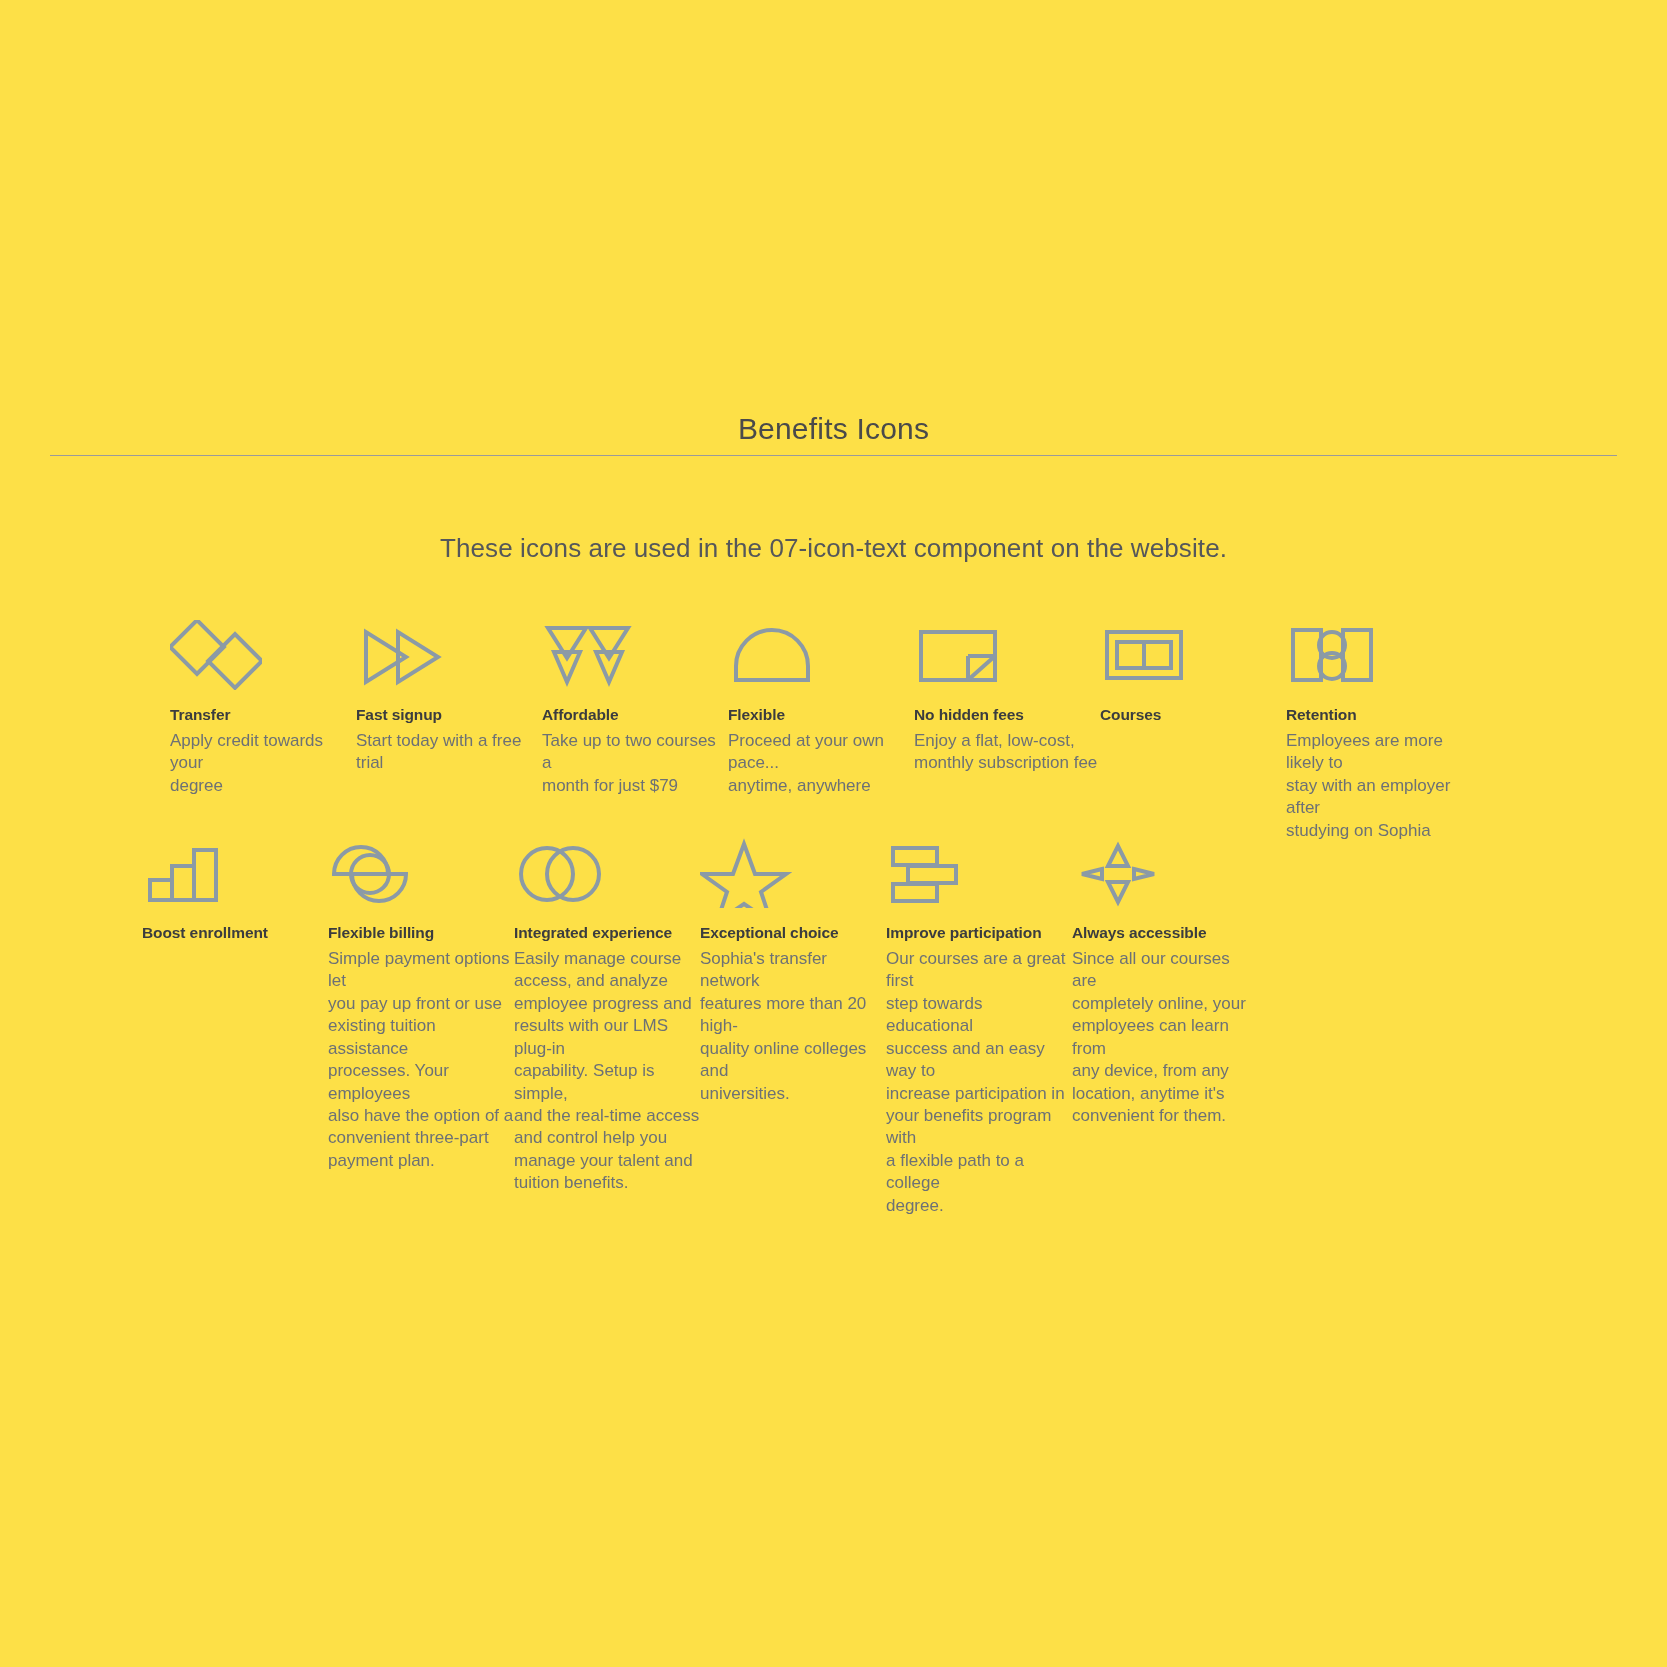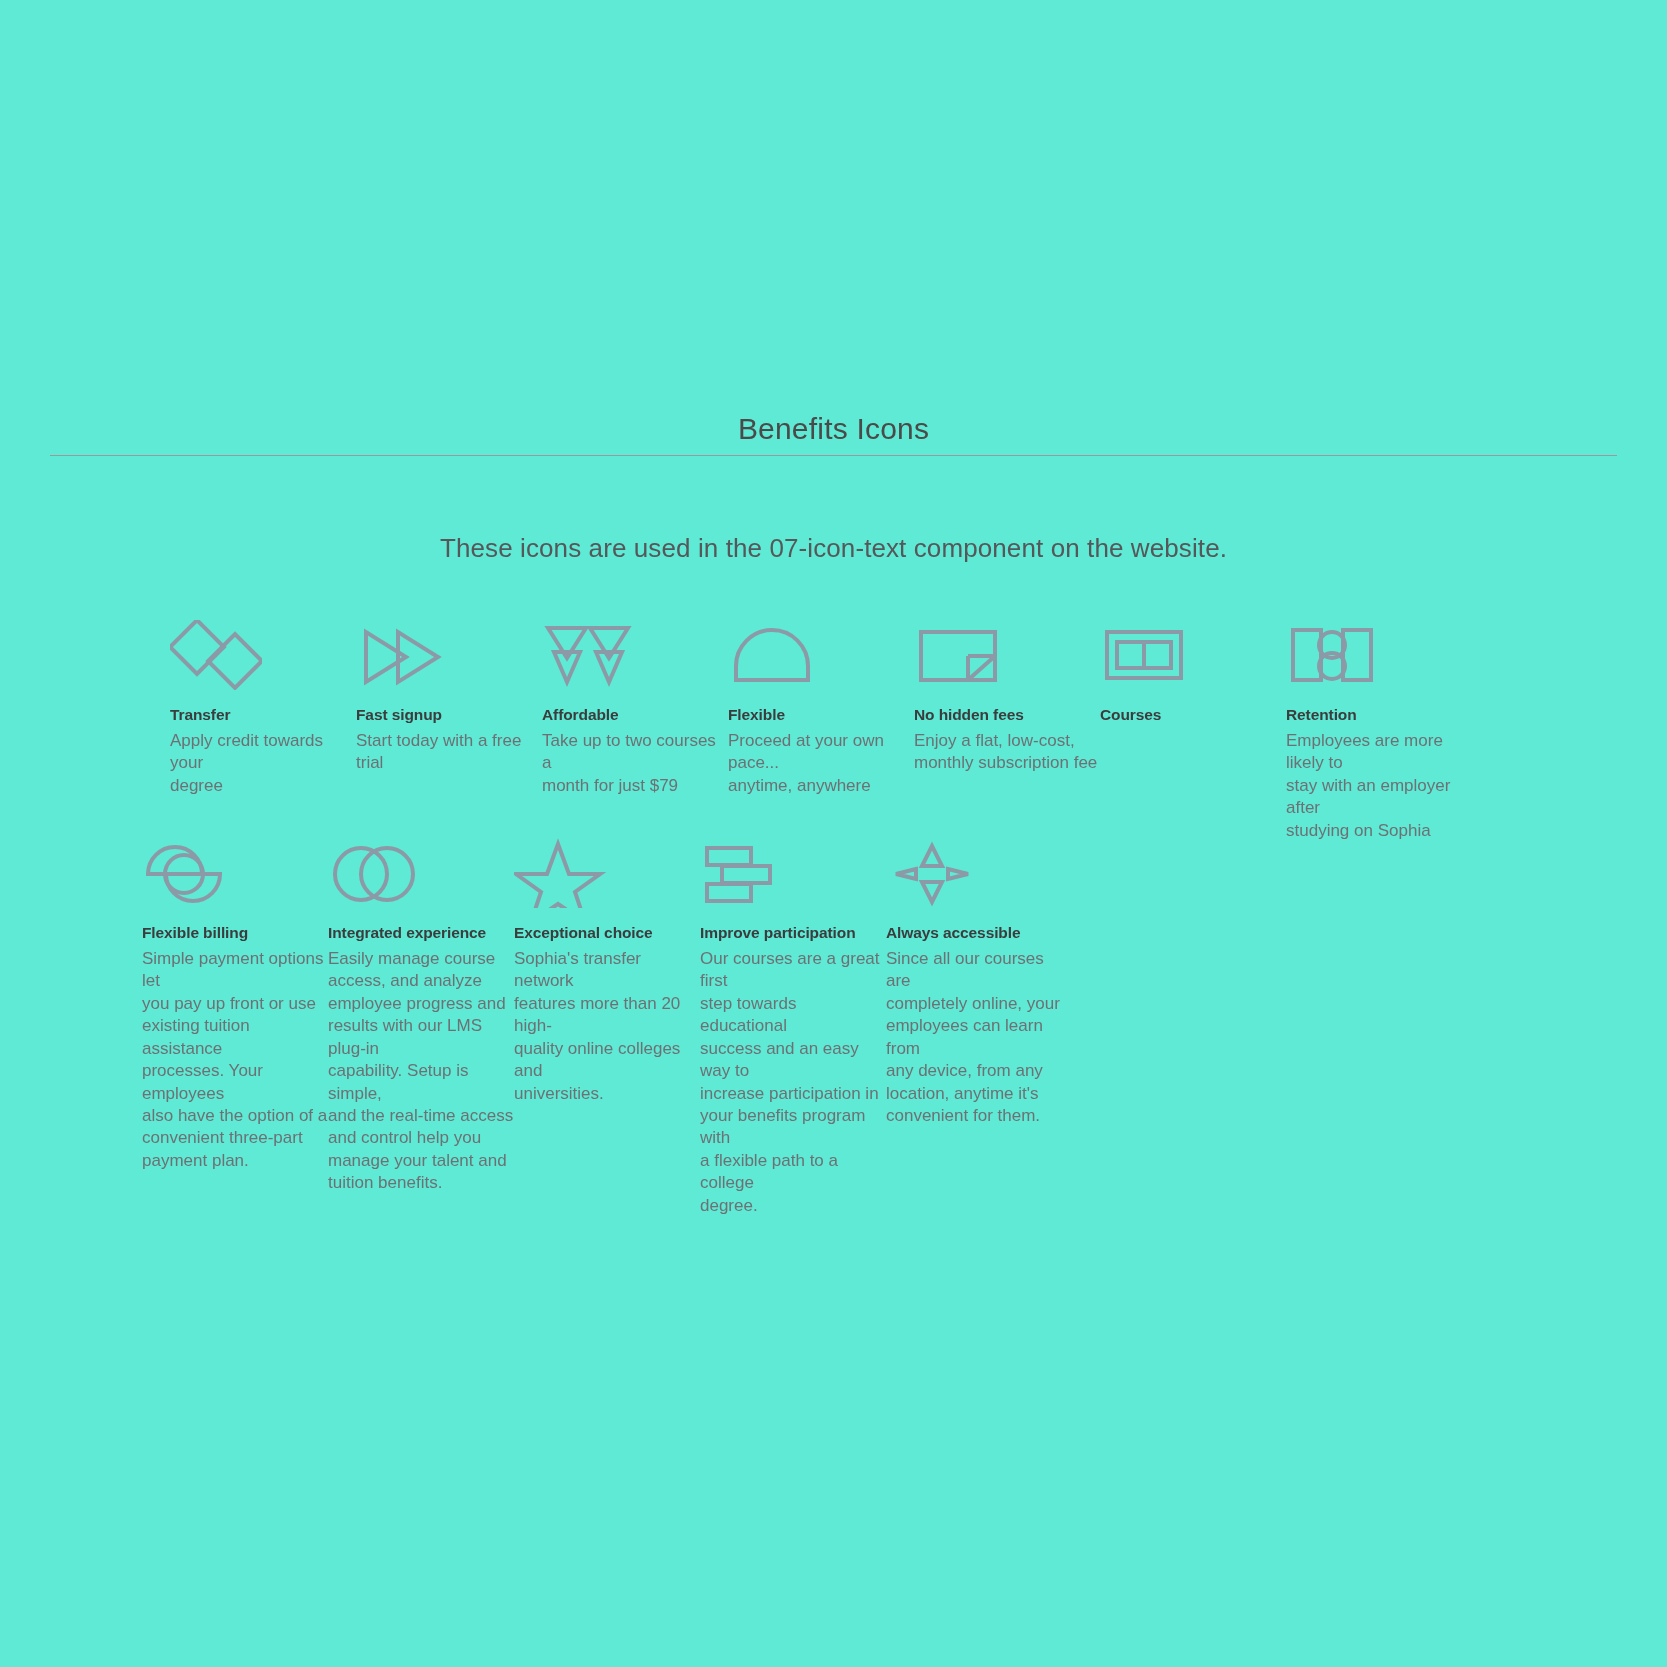--- a/index.html
+++ b/index.html
@@ -6,21 +6,21 @@
   html, body {
     margin: 0; padding: 0;
     width: 1667px; height: 1667px;
     background: #ffffff;
     font-family: "Liberation Sans", sans-serif;
     -webkit-font-smoothing: antialiased;
   }
   .page {
     position: relative;
     width: 1667px; height: 1667px;
-    background: #5eead4;
+    background: #fde047;
     overflow: hidden;
   }
 
   
   .title {
     position: absolute;
     top: 392px; left: 0; width: 1667px;
     text-align: center;
     font-size: 30px;
     font-weight: 400;
@@ -199,20 +199,33 @@
       <div class="cell-desc">Employees are more likely to
 stay with an employer after
 studying on Sophia</div>
     </div>
 
   </div>
 
   <div class="grid row2">
 
 
+    <div class="cell">
+      <div class="icon-box">
+        <svg width="92" height="70" viewBox="0 0 92 70">
+            <g fill="none" stroke="#8b9aa6" stroke-width="4" stroke-linejoin="miter">
+          <rect x="8" y="42" width="22" height="20"></rect>
+          <rect x="30" y="28" width="22" height="34"></rect>
+          <rect x="52" y="12" width="22" height="50"></rect>
+        </g>
+          </svg>
+      </div>
+      <div class="cell-title">Boost enrollment</div>
+      <div class="cell-desc"></div>
+    </div>
 
     <div class="cell">
       <div class="icon-box">
         <svg width="92" height="70" viewBox="0 0 92 70">
             <g fill="none" stroke="#8b9aa6" stroke-width="4" stroke-linejoin="miter">
           <path d="M6 36 A27 27 0 0 1 60 36 Z"></path>
           <path d="M78 36 A27 27 0 0 1 24 36 Z"></path>
           <circle cx="42" cy="36" r="19"></circle>
         </g>
           </svg>

